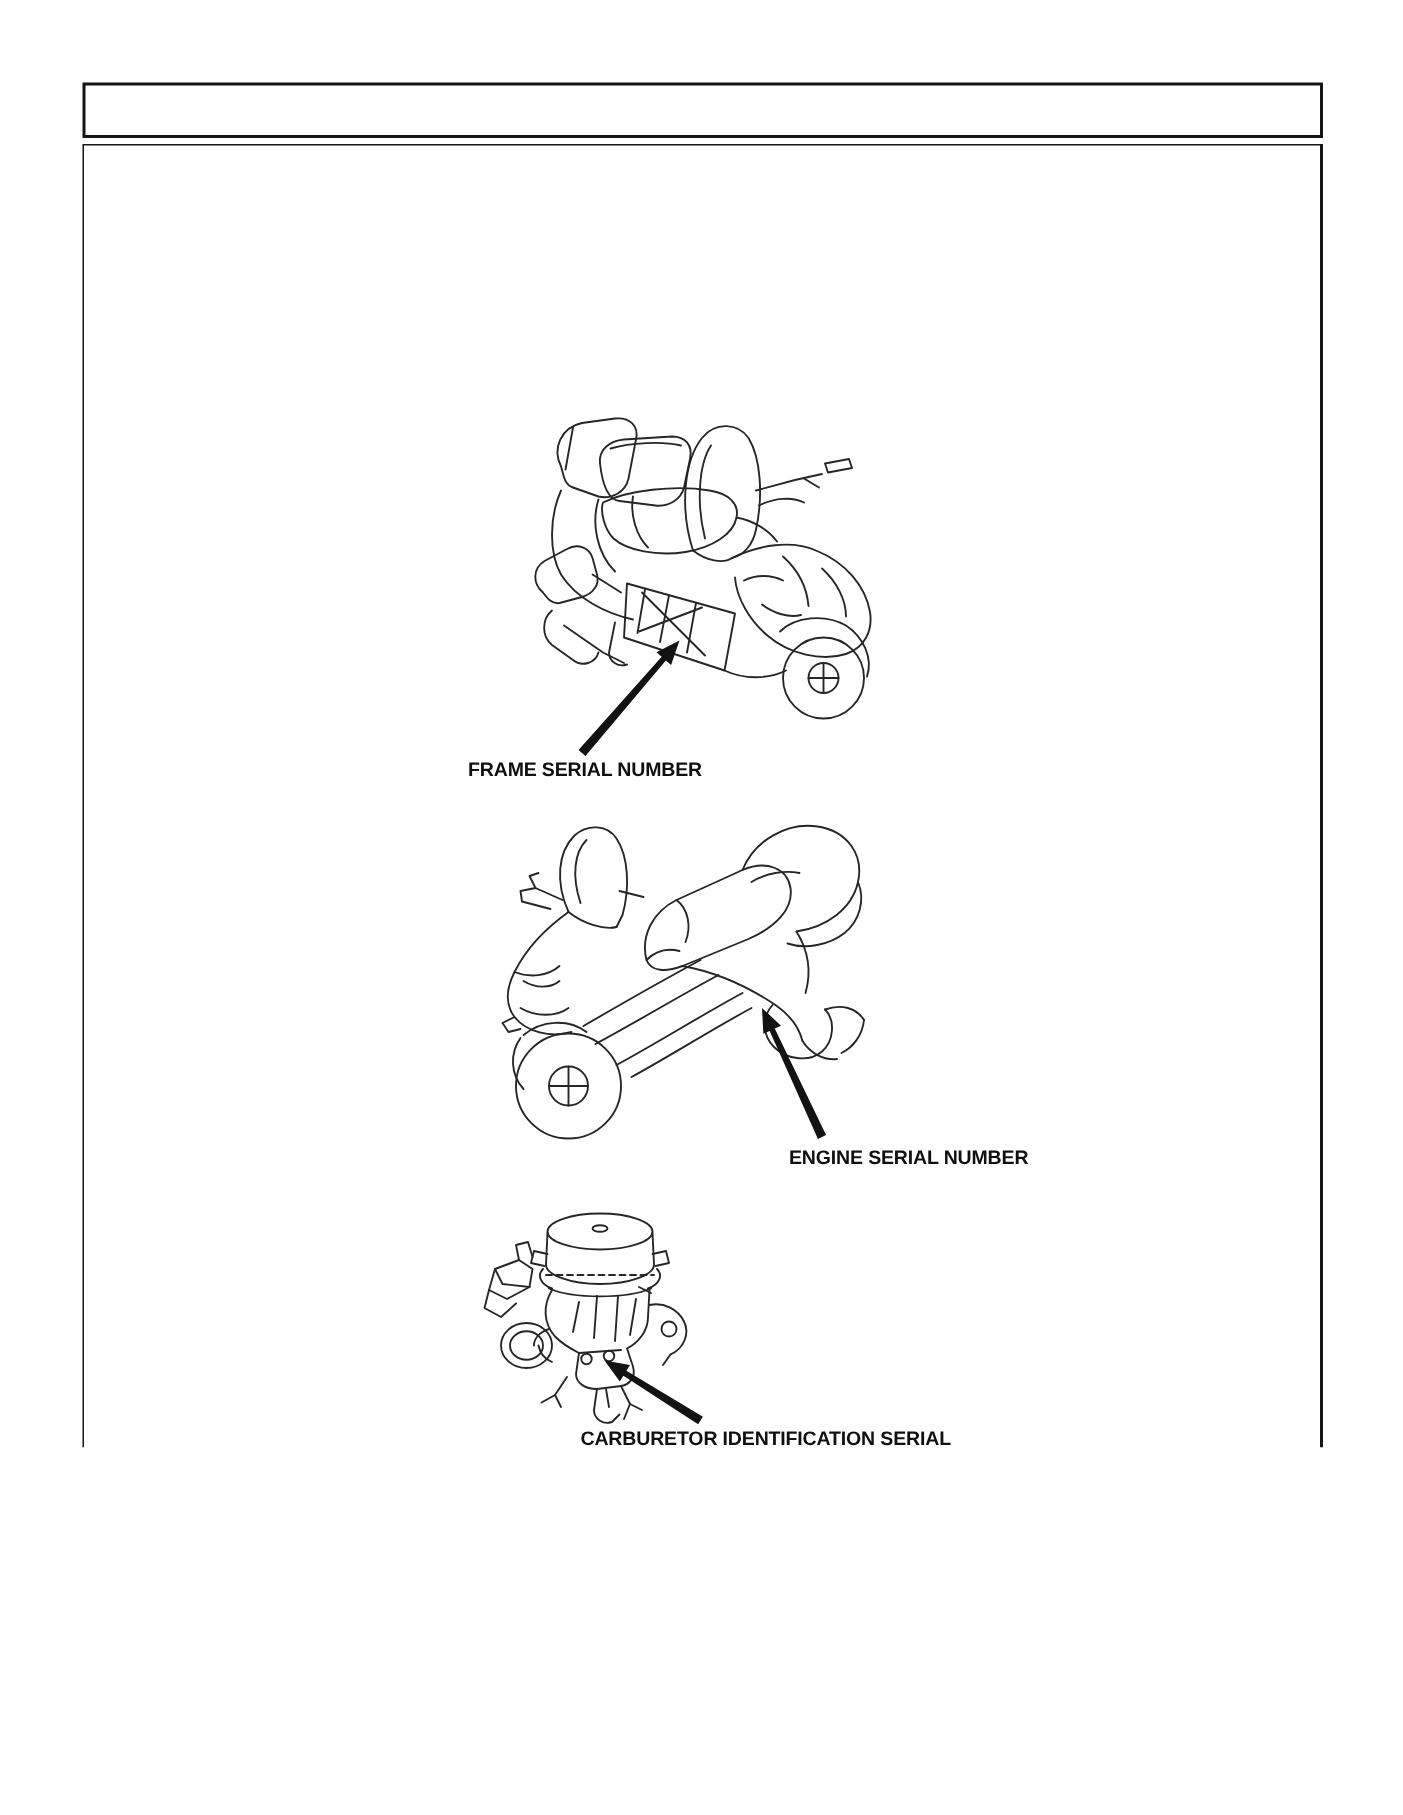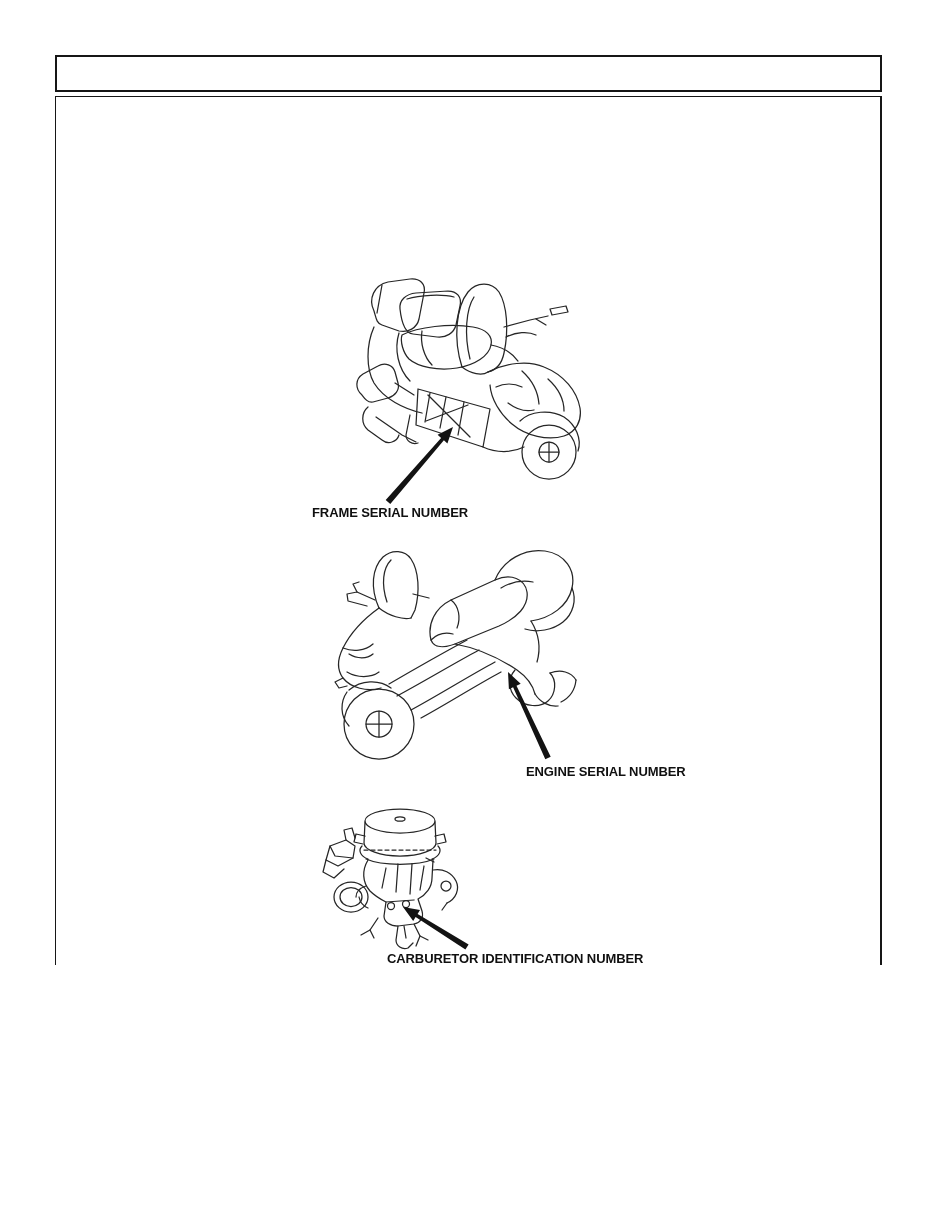--- a/index.html
+++ b/index.html
@@ -221,15 +221,15 @@
         <path d="M82,128 L80,142 C80,148 86,152 92,150 L97,145"></path>
         <path d="M88,128 L90,140"></path>
         <path d="M62,120 L54,132 L45,137"></path>
         <path d="M54,132 L58,140"></path>
         <path d="M98,126 L104,138 L112,142"></path>
         <path d="M104,138 L100,148"></path>
       </g>
       <polygon class="arrow" points="87,109 104,112 101.6,115.9 152.6,146.5 149.4,151.5 99.6,119.1 97.2,123"></polygon>
     </svg>
   </div>
-  <div class="caption" style="left:387px; top:951px;">CARBURETOR IDENTIFICATION NUMBER</div>
+  <div class="caption" style="left:387px; top:951px;">CARBURETOR IDENTIFICATION SERIAL</div>
 
 </div>
 
 </body></html>

